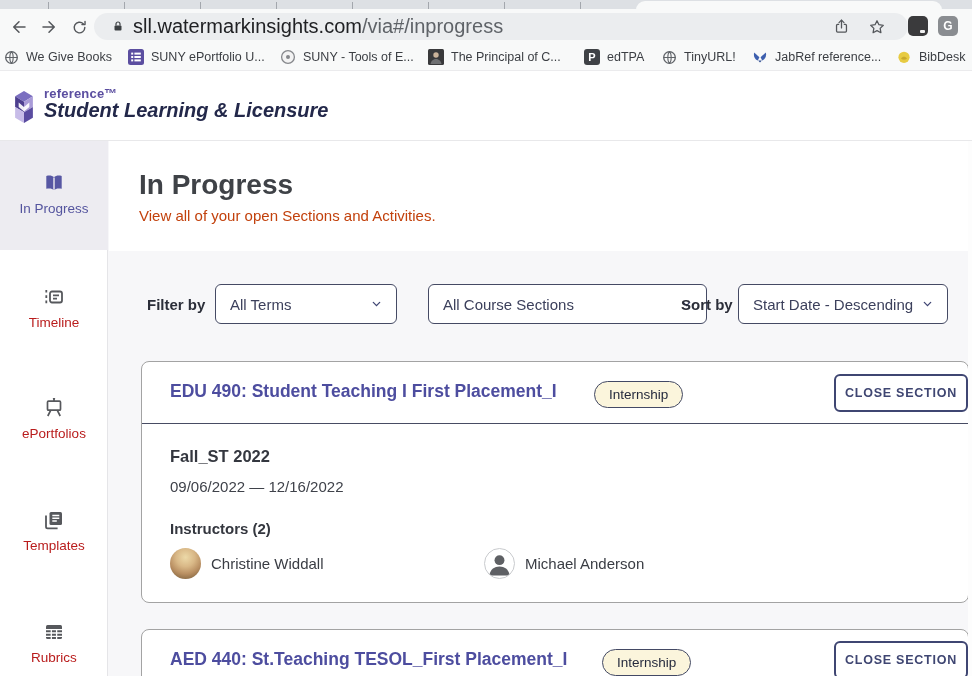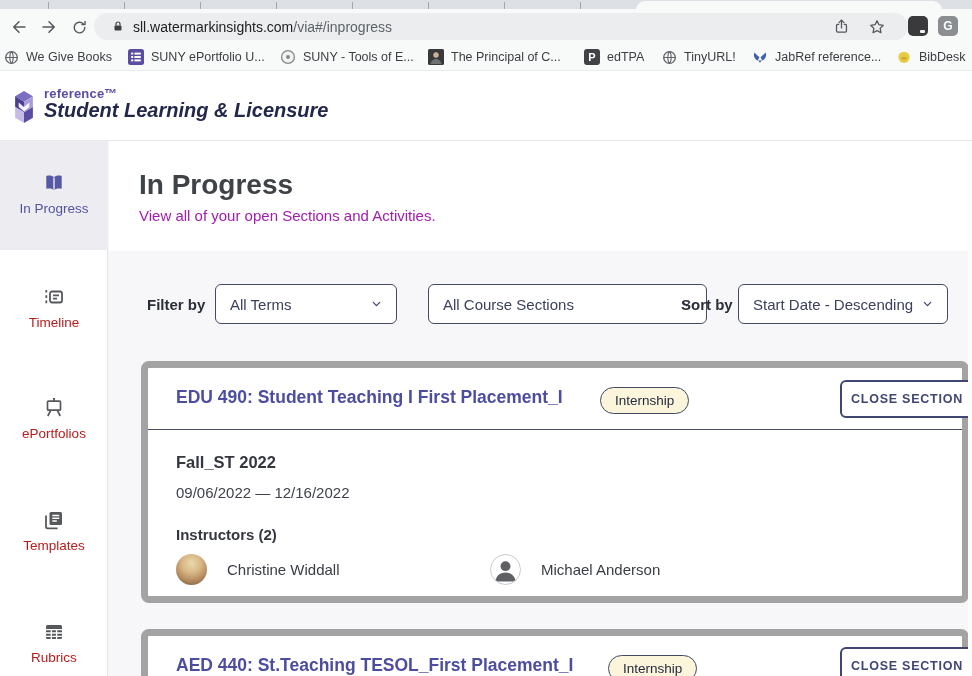--- a/index.html
+++ b/index.html
@@ -8,21 +8,21 @@
 
   
   .tabstrip{position:absolute;left:0;top:0;width:972px;height:9px;background:#dde0e4;}
   .tabstrip .divider{position:absolute;top:2px;width:1px;height:7px;background:#a3a7ad;}
   .tabstrip .active-tab{position:absolute;left:636px;top:1px;width:306px;height:9px;background:#f8f9f9;border-radius:9px 9px 0 0;}
 
   .toolbar{position:absolute;left:0;top:9px;width:972px;height:35px;background:#f8f9f9;}
   .nav-btn{position:absolute;top:5px;width:26px;height:26px;display:flex;align-items:center;justify-content:center;border-radius:50%;}
   .omnibox{position:absolute;left:94px;top:4px;width:814px;height:27px;border-radius:14px;background:#ebedef;display:flex;align-items:center;}
   .omnibox .lock{margin-left:18px;display:flex;align-items:center;}
-  .url-text{margin-left:9px;font-size:14px;color:#202124;white-space:nowrap;}
+  .url-text{margin-left:9px;font-size:20px;color:#202124;white-space:nowrap;}
   .url-text .path{color:#5f6368;}
   .omni-actions{position:absolute;right:22px;top:0;height:27px;display:flex;align-items:center;gap:18px;}
   .ext-btn{position:absolute;top:7px;width:20px;height:20px;border-radius:5px;}
   .ext-dark{left:908px;background:#3a3a3c;}
   .ext-dark:after{content:"";position:absolute;right:3px;bottom:3px;width:5px;height:3px;background:#f1f1f1;border-radius:1px;}
   .profile-g{left:938px;background:#8a8d91;color:#fff;font-size:12px;font-weight:700;display:flex;align-items:center;justify-content:center;}
 
   .bookmarks-bar{position:absolute;left:0;top:44px;width:972px;height:27px;background:#f8f9f9;border-bottom:1px solid #ebebed;}
   .bookmark{position:absolute;top:0;height:26px;display:flex;align-items:center;gap:7px;}
   .bookmark .label{font-size:12.5px;color:#3b3e43;white-space:nowrap;}
@@ -40,40 +40,40 @@
   .active-bg{position:absolute;left:0;top:0;width:108px;height:109px;background:#edecf1;}
   .nav-item{position:absolute;left:0;width:108px;display:flex;flex-direction:column;align-items:center;gap:6px;color:#56585c;cursor:pointer;}
   .nav-item .nav-label{font-size:13.5px;color:#b91c1c;}
   .nav-item.active{color:#5757a3;}
   .nav-item.active .nav-label{color:#54549e;}
 
   
   .main{position:absolute;left:109px;top:141px;width:863px;height:535px;background:#f7f7f9;overflow:hidden;}
   .white-band{position:absolute;left:0;top:0;width:863px;height:110px;background:#fff;}
   .page-title{position:absolute;left:30px;top:28px;font-size:28px;font-weight:700;color:#3f4247;}
-  .page-subtitle{position:absolute;left:30px;top:66px;font-size:15px;color:#a21caf;}
+  .page-subtitle{position:absolute;left:30px;top:66px;font-size:15px;color:#c2410c;}
 
   .filter-row-label{position:absolute;top:143px;height:40px;display:flex;align-items:center;font-size:15px;font-weight:700;color:#2b2e39;}
   .dropdown{position:absolute;top:143px;height:40px;background:#fff;border:1px solid #454a64;border-radius:6px;display:flex;align-items:center;padding:0 14px;cursor:pointer;}
   .dropdown .value{font-size:15px;color:#3c405c;white-space:nowrap;}
   .dropdown .chev{margin-left:auto;display:flex;}
 
-  .card{position:absolute;left:32px;width:828px;background:#fff;border:7px solid #a3a3a3;border-radius:8px;text-align:center;}
+  .card{position:absolute;left:32px;width:828px;background:#fff;border:1px solid #a3a3a3;border-radius:8px;text-align:center;}
   .card1{top:220px;height:242px;}
   .card2{top:488px;height:120px;}
   .card-title{position:absolute;left:28px;top:19px;font-size:17.5px;font-weight:700;color:#4d4d9f;white-space:nowrap;cursor:pointer;}
   .badge{position:absolute;top:19px;height:27px;padding:0 14px;background:#fbf5dc;border:1.5px solid #434964;border-radius:14px;display:flex;align-items:center;font-size:13.5px;color:#252a3d;}
   .close-btn{position:absolute;left:692px;width:134px;height:38px;background:#fff;border:2px solid #3f4672;border-radius:6px;color:#3f4672;font-size:12.5px;font-weight:700;letter-spacing:.06em;display:flex;align-items:center;justify-content:center;cursor:pointer;}
   .card1 .close-btn{top:12px;}
   .card2 .close-btn{top:11px;}
   .card-divider{position:absolute;left:0;top:61px;width:100%;height:1px;background:#484c63;}
   .term-name{position:absolute;left:28px;top:85px;font-size:16.5px;font-weight:600;color:#34373f;}
   .term-dates{position:absolute;left:28px;top:116px;font-size:15px;color:#3f424a;}
   .instructors-label{position:absolute;left:28px;top:158px;font-size:15px;font-weight:700;color:#34373f;}
-  .instructor{position:absolute;top:186px;display:flex;align-items:center;gap:20px;}
+  .instructor{position:absolute;top:186px;display:flex;align-items:center;gap:10px;}
   .instructor .name{font-size:15px;color:#3a3d44;}
   .avatar{width:31px;height:31px;border-radius:50%;overflow:hidden;flex:none;}
   .avatar.photo{background:radial-gradient(circle at 50% 30%,#ecd9a8 0%,#d9b887 35%,#b98f62 62%,#8a6b45 85%,#6f5637 100%);}
   .avatar.silhouette{background:#fff;border:1px solid #c9cbce;display:flex;align-items:flex-start;justify-content:center;}
   .right-strip{position:absolute;right:0;top:0;width:4px;height:535px;background:#fdfdfd;}
 </style>
 </head>
 <body>
 
 <div class="screen">

